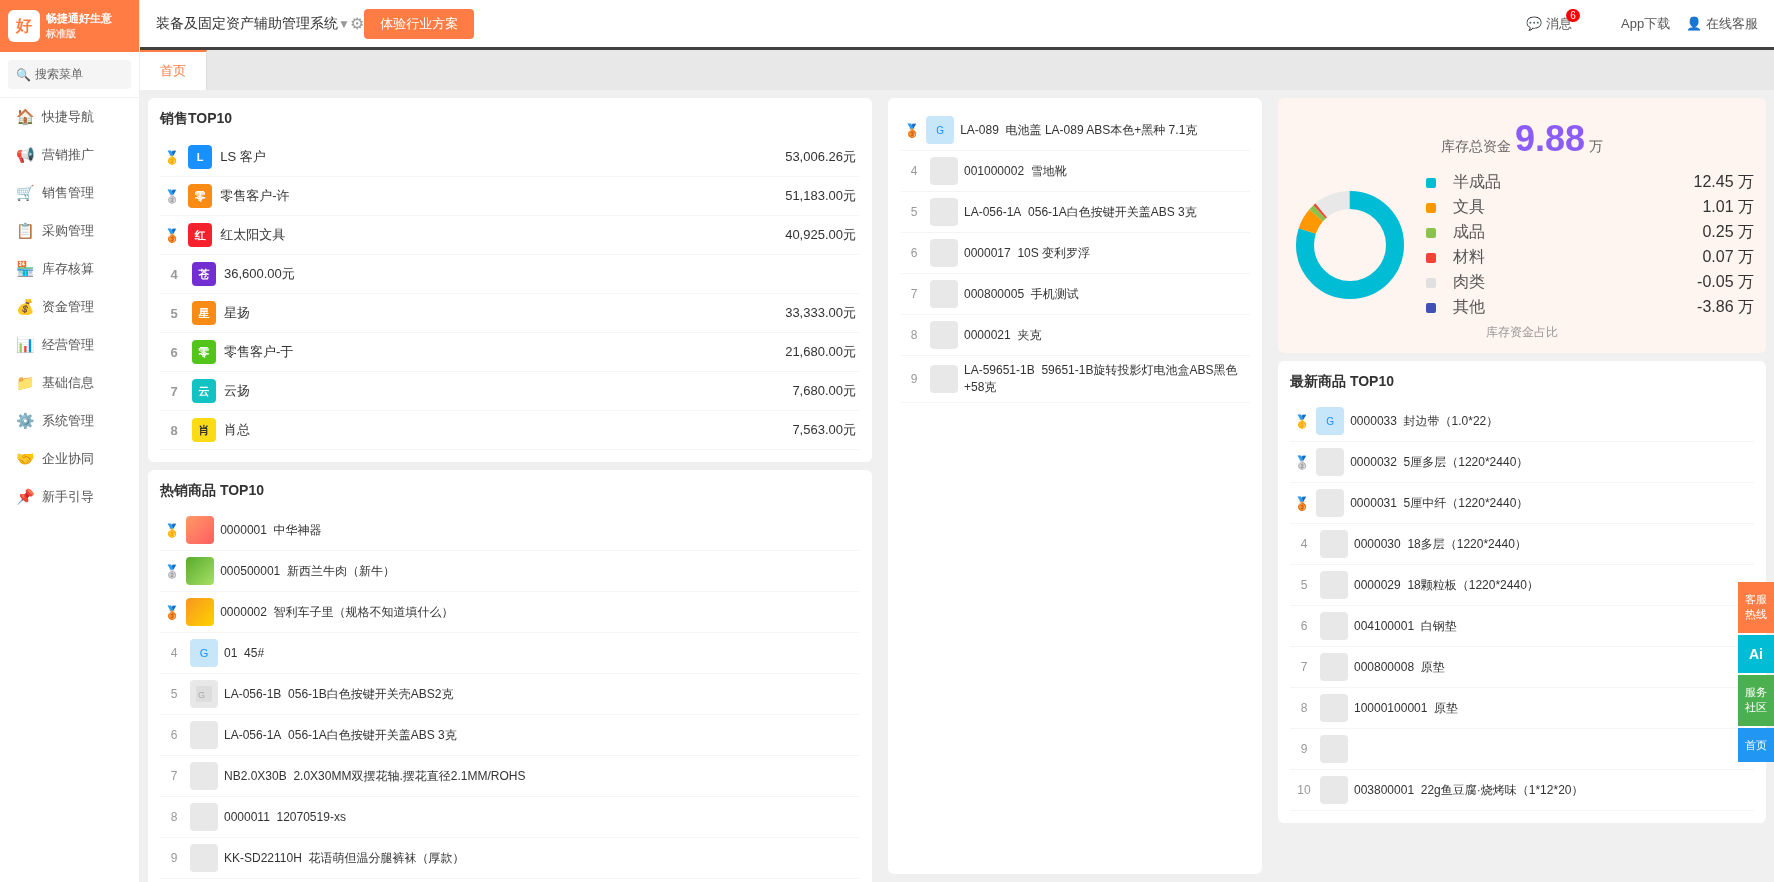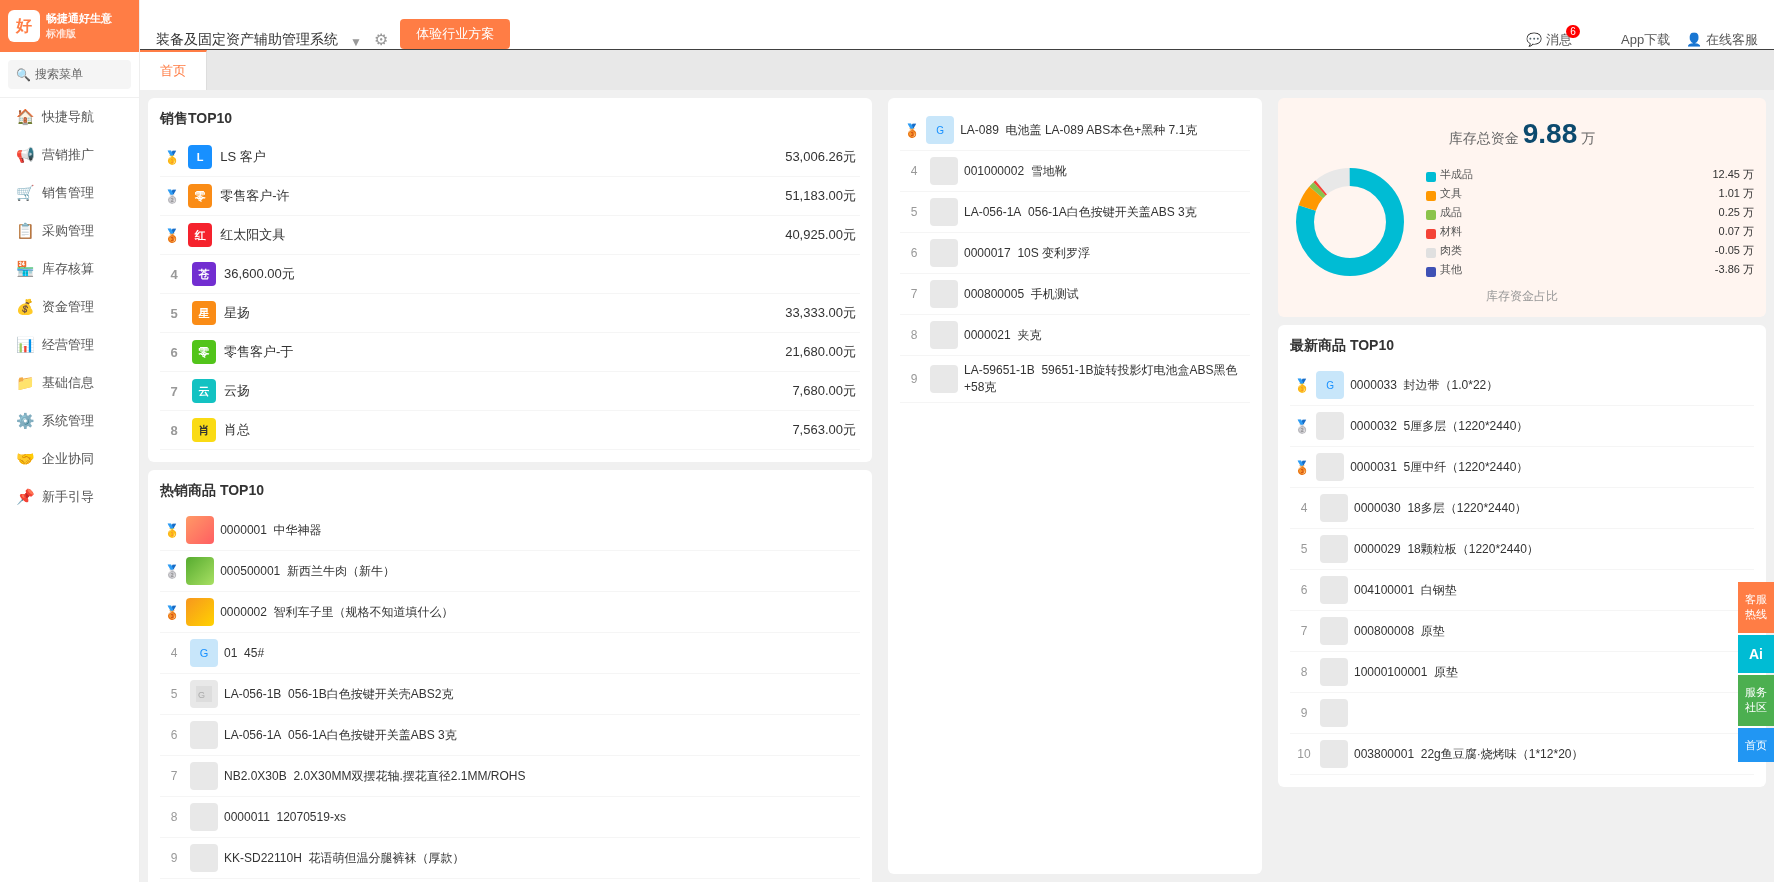--- a/index.html
+++ b/index.html
@@ -56,24 +56,23 @@
       display: flex;
       flex-direction: column;
       overflow: hidden;
     }
 
     
     .topbar {
       height: 50px;
       background: #fff;
       display: flex;
-      align-items: flex-end;
+      align-items: center;
       padding: 0 16px;
-      gap: 12px;
-      border-bottom: 1px solid #404040;
+      border-bottom: 3px solid #404040;
       flex-shrink: 0;
     }
     .topbar-title {
       font-size: 14px; color: #333; font-weight: 500;
     }
     .topbar-arrow { color: #999; font-size: 12px; }
     .topbar-gear { color: #999; font-size: 16px; cursor: pointer; }
     .topbar-trial-btn {
       background: #ff7d45; color: #fff; border: none;
       padding: 6px 16px; border-radius: 4px; cursor: pointer; font-size: 13px;
@@ -162,31 +161,31 @@
       display: flex; align-items: center; justify-content: center; color: #aaa; font-size: 10px;
       flex-shrink: 0;
     }
     .prod-rank-name { flex: 1; color: #333; font-size: 12px; line-height: 1.4; }
 
     
     .inventory-total {
       text-align: center; padding: 8px 0 12px;
       font-size: 14px; color: #666;
     }
-    .inventory-total .big-num { font-size: 28px; color: #0c4a6e; font-weight: bold; }
+    .inventory-total .big-num { font-size: 36px; color: #8b5cf6; font-weight: bold; }
     .inventory-total .unit { font-size: 14px; color: #666; }
 
     
     .donut-container {
       display: flex; align-items: center; gap: 16px;
     }
     .donut-svg { flex-shrink: 0; }
     .legend { flex: 1; display: flex; flex-direction: column; gap: 4px; }
     .legend-item {
-      display: flex; align-items: flex-end; gap: 4px; font-size: 11px;
+      display: flex; align-items: center; gap: 17px; font-size: 16px;
     }
     .legend-dot {
       width: 10px; height: 10px; border-radius: 2px; flex-shrink: 0;
     }
     .legend-label { flex: 1; color: #555; }
     .legend-val { color: #333; font-weight: 500; }
 
     
     .product-scroll {
       max-height: 400px; overflow-y: auto;

